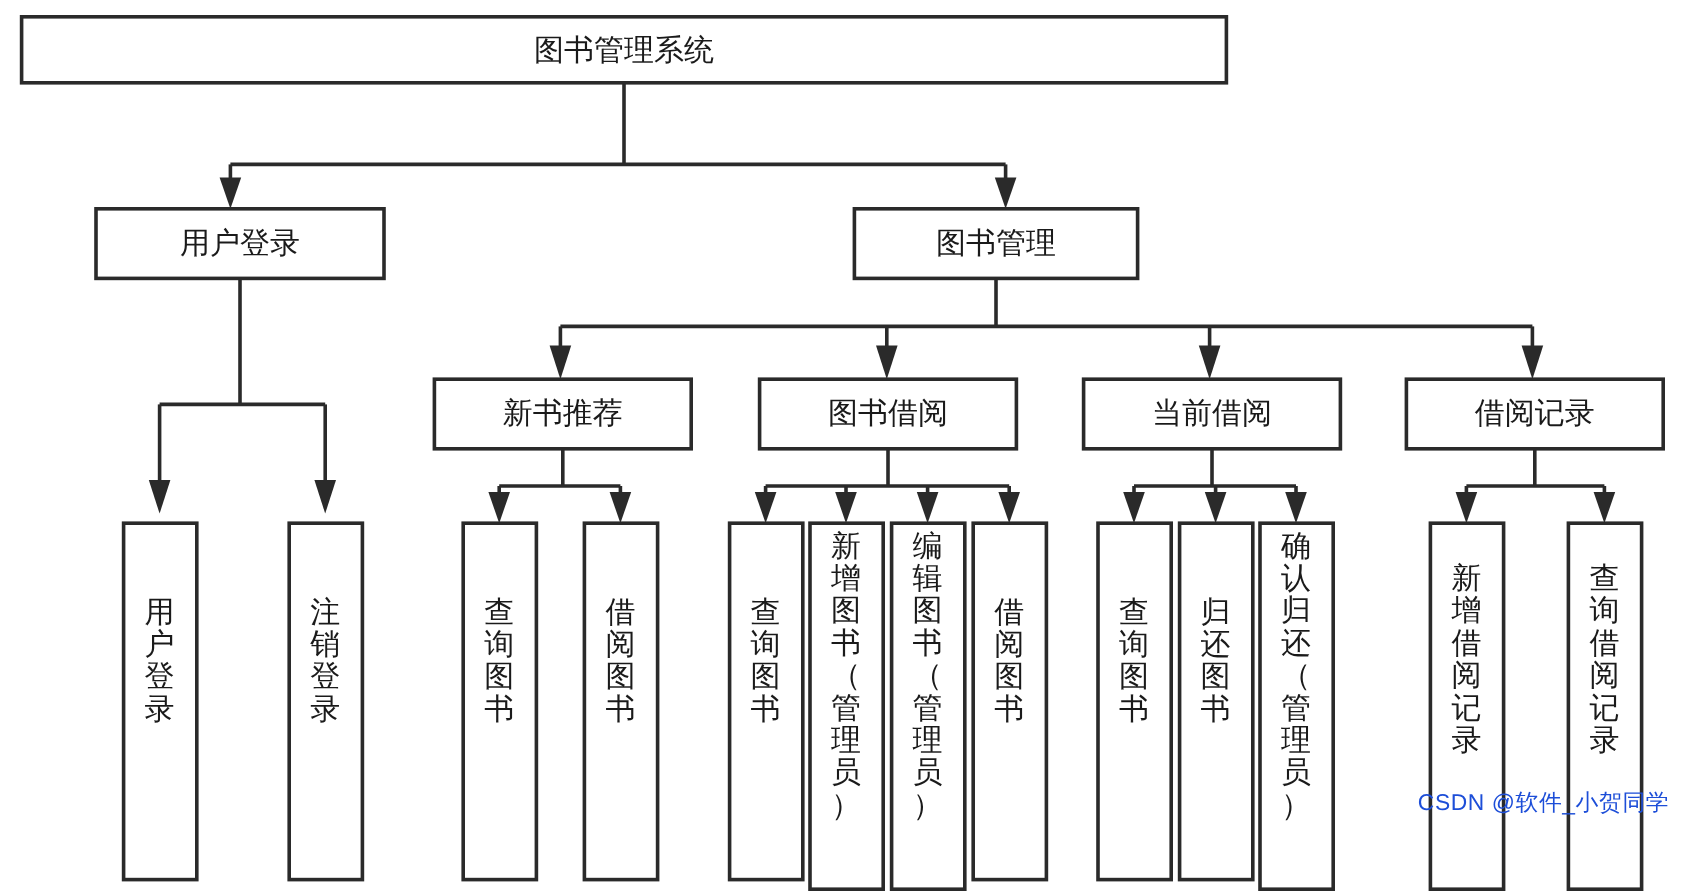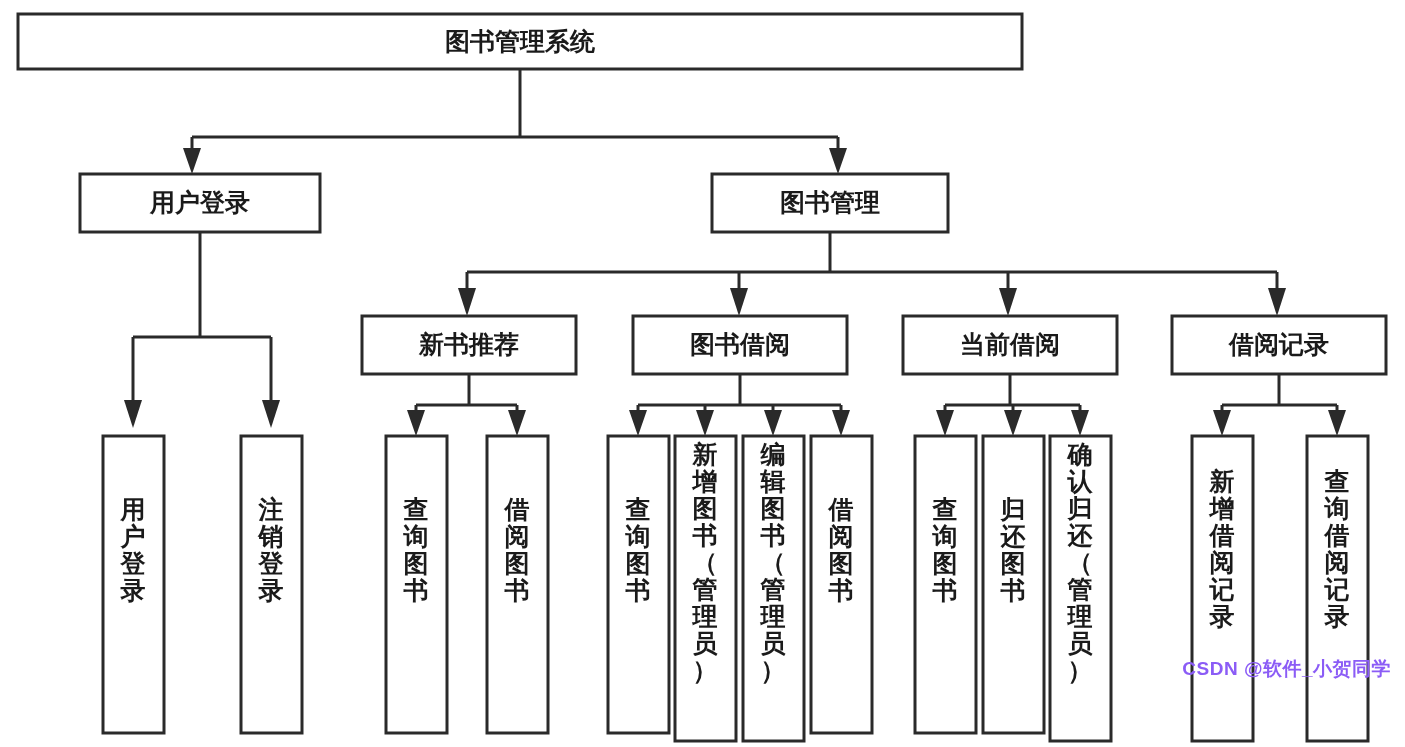--- a/index.html
+++ b/index.html
@@ -11,21 +11,20 @@
     width: 1405px;
     height: 747px;
     font-family: "Liberation Sans", "DejaVu Sans", sans-serif;
     overflow: hidden;
     position: relative;
   }
   #diagram-root {
     position: relative;
     width: 1405px;
     height: 692px;
-    font-weight: bold;
   }
   svg#flowchart {
     display: block;
     width: 1405px;
     height: 747px;
   }
   .node-box {
     fill: #ffffff;
     stroke: #2a2a2a;
     stroke-width: 3;
@@ -52,21 +51,21 @@
     font-size: 25px;
     fill: #1a1a1a;
     text-anchor: middle;
   }
   .watermark {
     position: absolute;
     right: 14px;
     bottom: 10px;
     font-family: "Liberation Sans", "DejaVu Sans", sans-serif;
     font-size: 19px;
-    color: #8b5cf6;
+    color: #1d4ed8;
     letter-spacing: 0.5px;
     white-space: nowrap;
     user-select: none;
   }
 </style>
 </head>
 <body>
 
 <div id="diagram-root">
 

